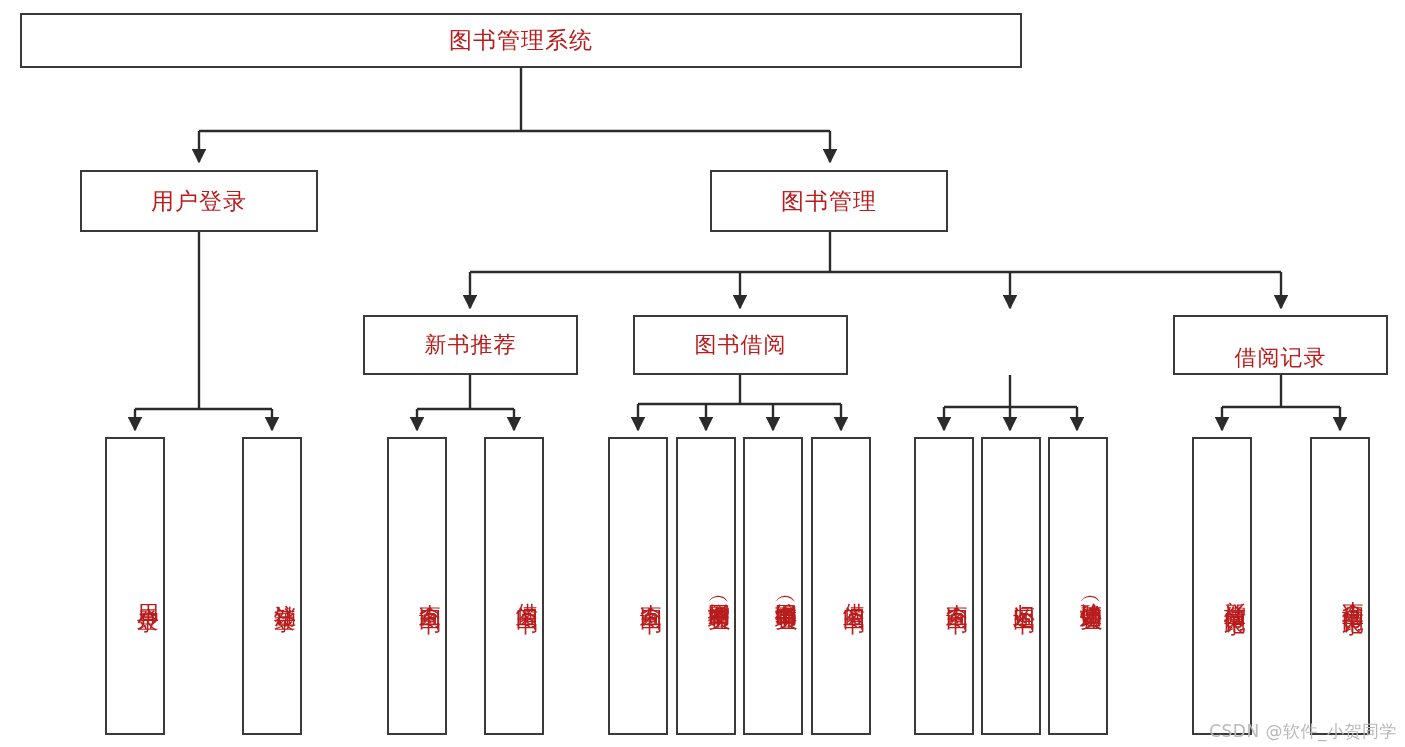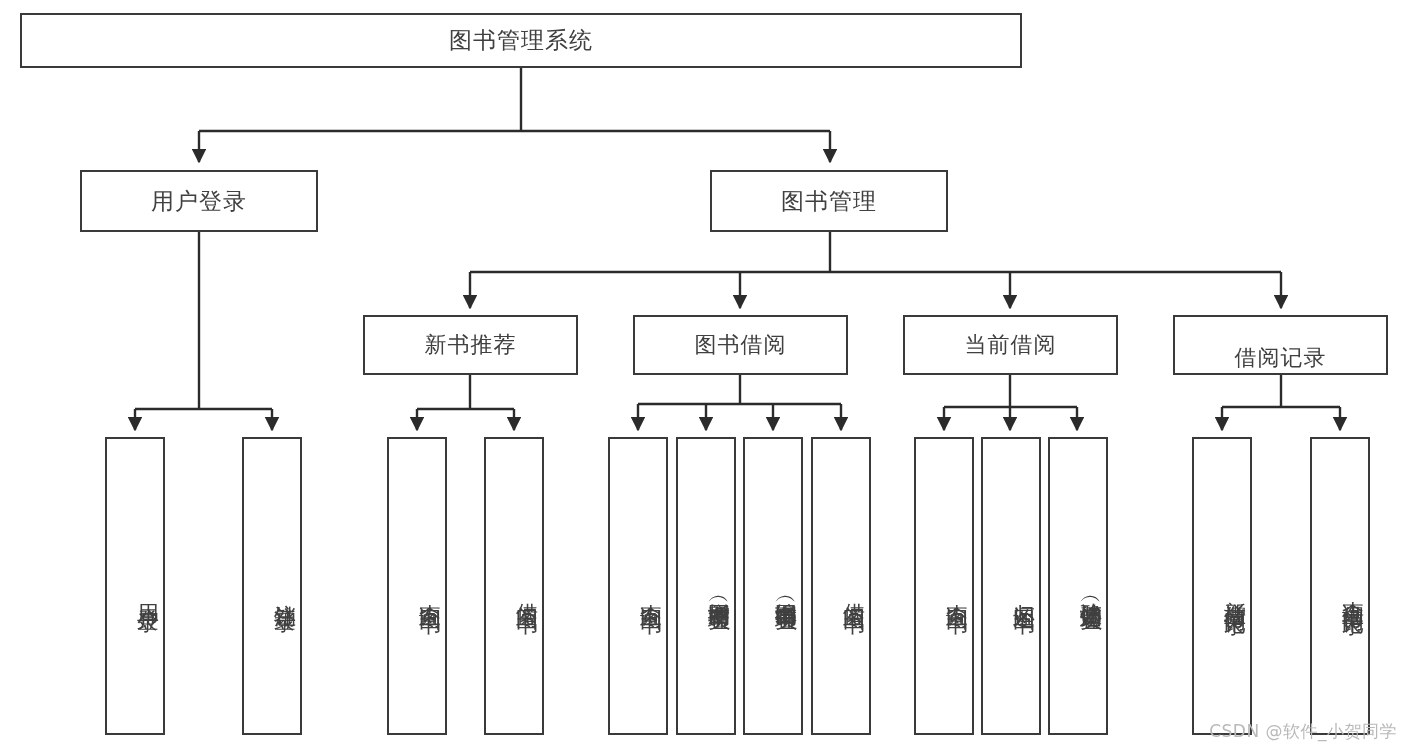--- a/index.html
+++ b/index.html
@@ -27,21 +27,21 @@
     pointer-events: none;
   }
   .node {
     position: absolute;
     box-sizing: border-box;
     background: #ffffff;
     border: 2px solid #3a3a3a;
     display: flex;
     align-items: center;
     justify-content: center;
-    color: #404040;
+    color: #b91c1c;
   }
   .node.h {
     font-size: 23px;
     letter-spacing: 1px;
   }
   .node.root { font-size: 23px; }
   .node.lvl2 { font-size: 23px; }
   .node.lvl3 { font-size: 22px; }
   .node.leaf {
     writing-mode: vertical-rl;
@@ -141,23 +141,20 @@
   </div>
 
   <div class="node lvl3 h" style="left:363px; top:315px; width:215px; height:60px;">
     <span class="label">新书推荐</span>
   </div>
 
   <div class="node lvl3 h" style="left:633px; top:315px; width:215px; height:60px;">
     <span class="label">图书借阅</span>
   </div>
 
-  <div class="node lvl3 h" style="left:903px; top:315px; width:215px; height:60px;">
-    <span class="label">当前借阅</span>
-  </div>
 
   <div class="node lvl3 h" style="left:1173px; top:315px; width:215px; height:60px;align-items:flex-end;">
     <span class="label">借阅记录</span>
   </div>
 
   <div class="node leaf" style="left:105px; top:437px; width:60px; height:298px;">
     <span class="label">用户登录</span>
   </div>
 
   <div class="node leaf" style="left:242px; top:437px; width:60px; height:298px;">

